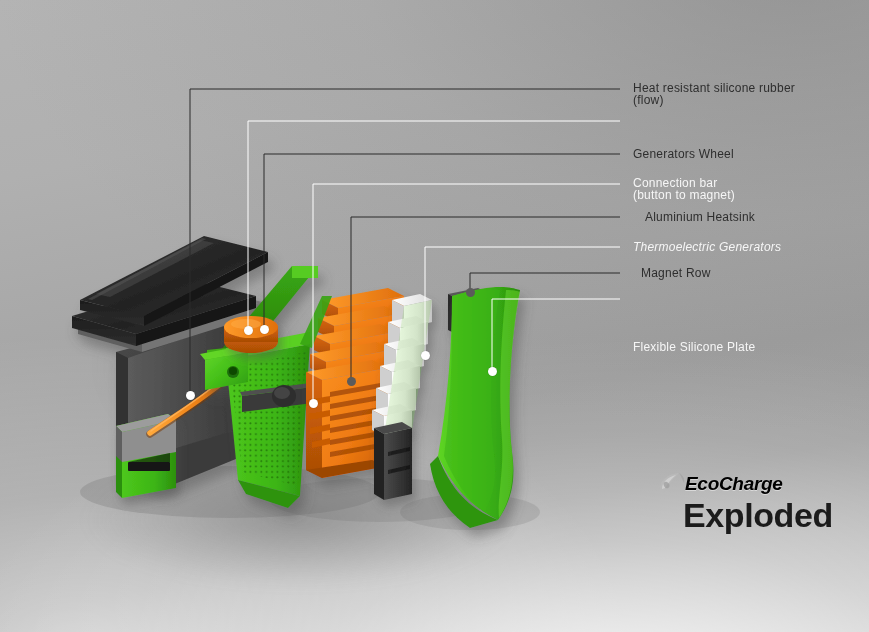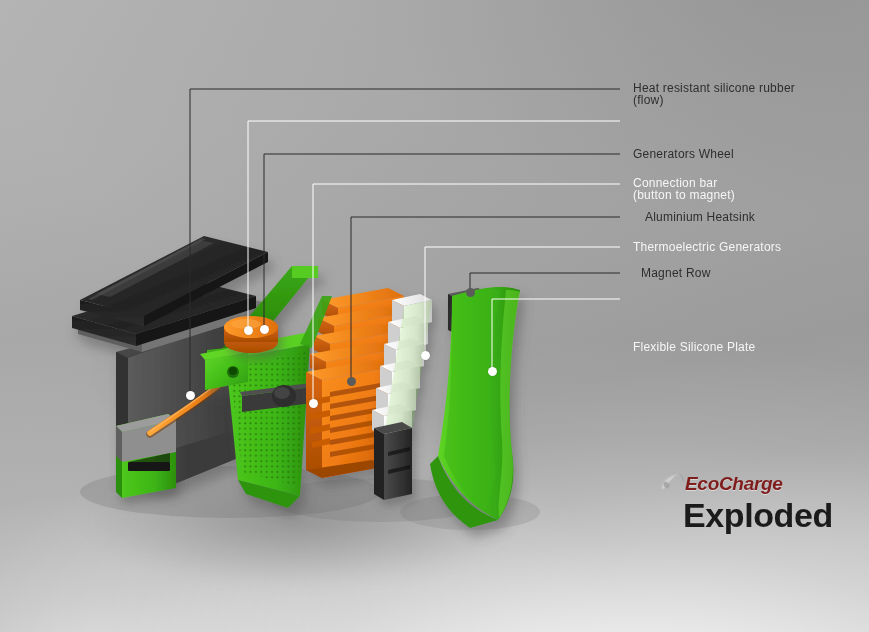--- a/index.html
+++ b/index.html
@@ -36,21 +36,21 @@
   
   .labels{position:absolute;left:633px;top:0;width:236px;height:632px;}
   .lbl{position:absolute;left:0;font-size:12px;line-height:12.4px;letter-spacing:.22px;white-space:nowrap;}
   .lbl.dark{color:#2e2e2e;}
   .lbl.light{color:#f6f6f6;}
   .lbl .sub{display:block;}
 
   
   .logo{position:absolute;left:657px;top:472px;width:140px;height:56px;}
   .logo .word{position:absolute;left:28px;top:1px;font-size:19px;font-weight:bold;font-style:italic;
-    color:#7f1d1d;letter-spacing:-.3px;text-shadow:0 1px 0 rgba(255,255,255,.45);}
+    color:#000000;letter-spacing:-.3px;text-shadow:0 1px 0 rgba(255,255,255,.45);}
   .logo .sub{position:absolute;left:26px;top:24px;font-size:34px;font-weight:bold;color:#1b1b1b;letter-spacing:-.4px;}
   .logo .mark{position:absolute;left:0px;top:0px;width:30px;height:22px;}
 </style>
 </head>
 <body>
 
 <div id="stage">
 
   <div class="bg-base"></div>
   <div class="bg-vig"></div>
@@ -376,21 +376,21 @@
       <div class="dot white" style="left: 425px; top: 355px;"></div>
       <div class="dot dark" style="left: 470px; top: 292px;"></div>
       <div class="dot white" style="left: 492px; top: 371px;"></div>
     </div>
 
   <div class="labels" id="label-group">
       <div class="lbl dark" style="top: 82px;"><span>Heat resistant silicone rubber</span><span class="sub">(flow)</span></div>
       <div class="lbl dark" style="top: 148px;"><span>Generators Wheel</span></div>
       <div class="lbl light" style="top: 177px;"><span>Connection bar</span><span class="sub">(button to magnet)</span></div>
       <div class="lbl dark" style="top: 211px; margin-left: 12px;"><span>Aluminium Heatsink</span></div>
-      <div class="lbl light" style="top: 241px;"><span>Thermoelectric Generators</span></div>
+      <div class="lbl light" style="top: 241px; font-style: italic;"><span>Thermoelectric Generators</span></div>
       <div class="lbl dark" style="top: 267px; margin-left: 8px;"><span>Magnet Row</span></div>
       <div class="lbl light" style="top: 293px; margin-top: 48px;"><span>Flexible Silicone Plate</span></div>
     </div>
 
   <div class="logo">
     <svg class="mark" viewBox="0 0 30 22">
       <path d="M3,18 C2,10 9,2 22,1 C18,5 16,7 13,11 C10,15 8,18 6,21 Z" fill="#b9b9b9"></path>
       <path d="M5,17 C5,11 10,5 19,3 C14,7 11,11 8,16 Z" fill="#cfcfcf"></path>
       <path d="M22,1 C26,3 28,7 27,11 C25,7 24,4 22,1 Z" fill="#a8a8a8"></path>
       <ellipse cx="9.5" cy="13" rx="2.6" ry="3.4" transform="rotate(-32 9.5 13)" fill="#9d9d9d" opacity=".75"></ellipse>

